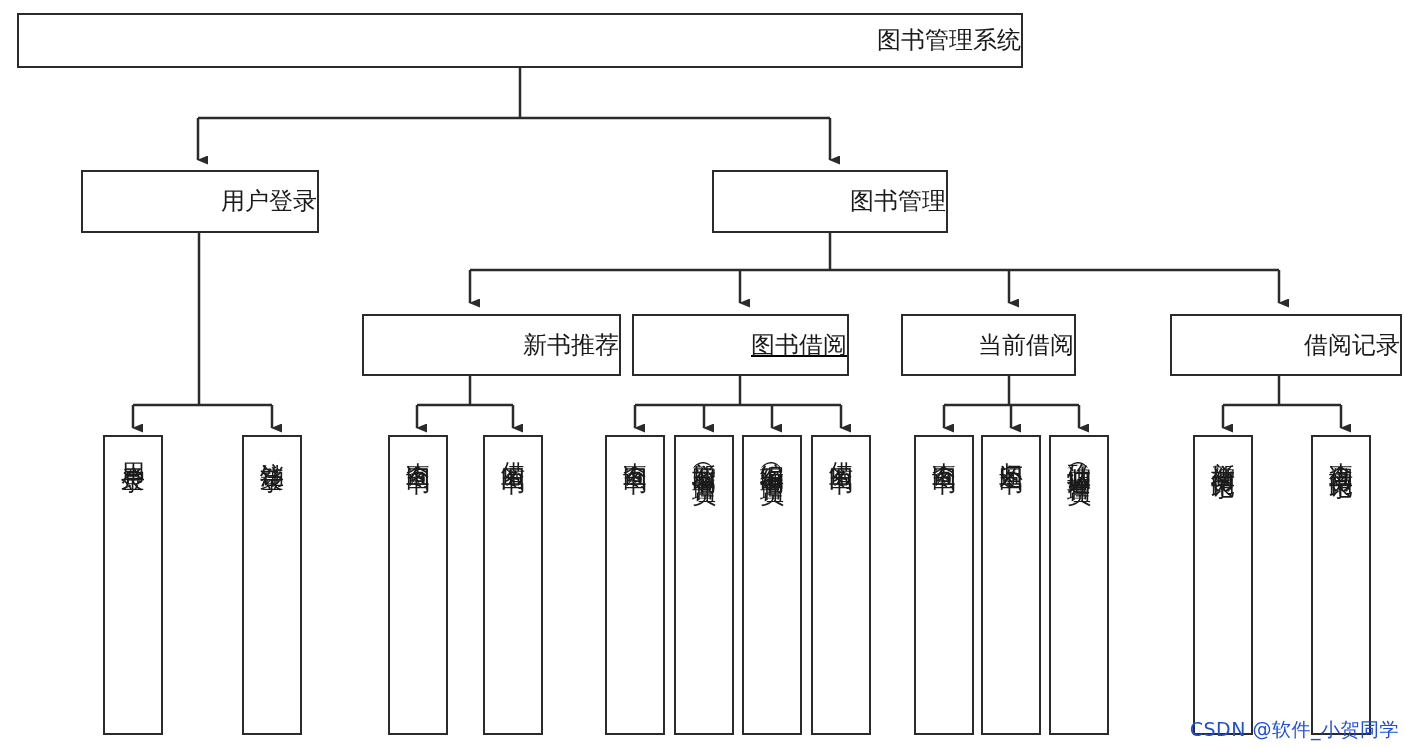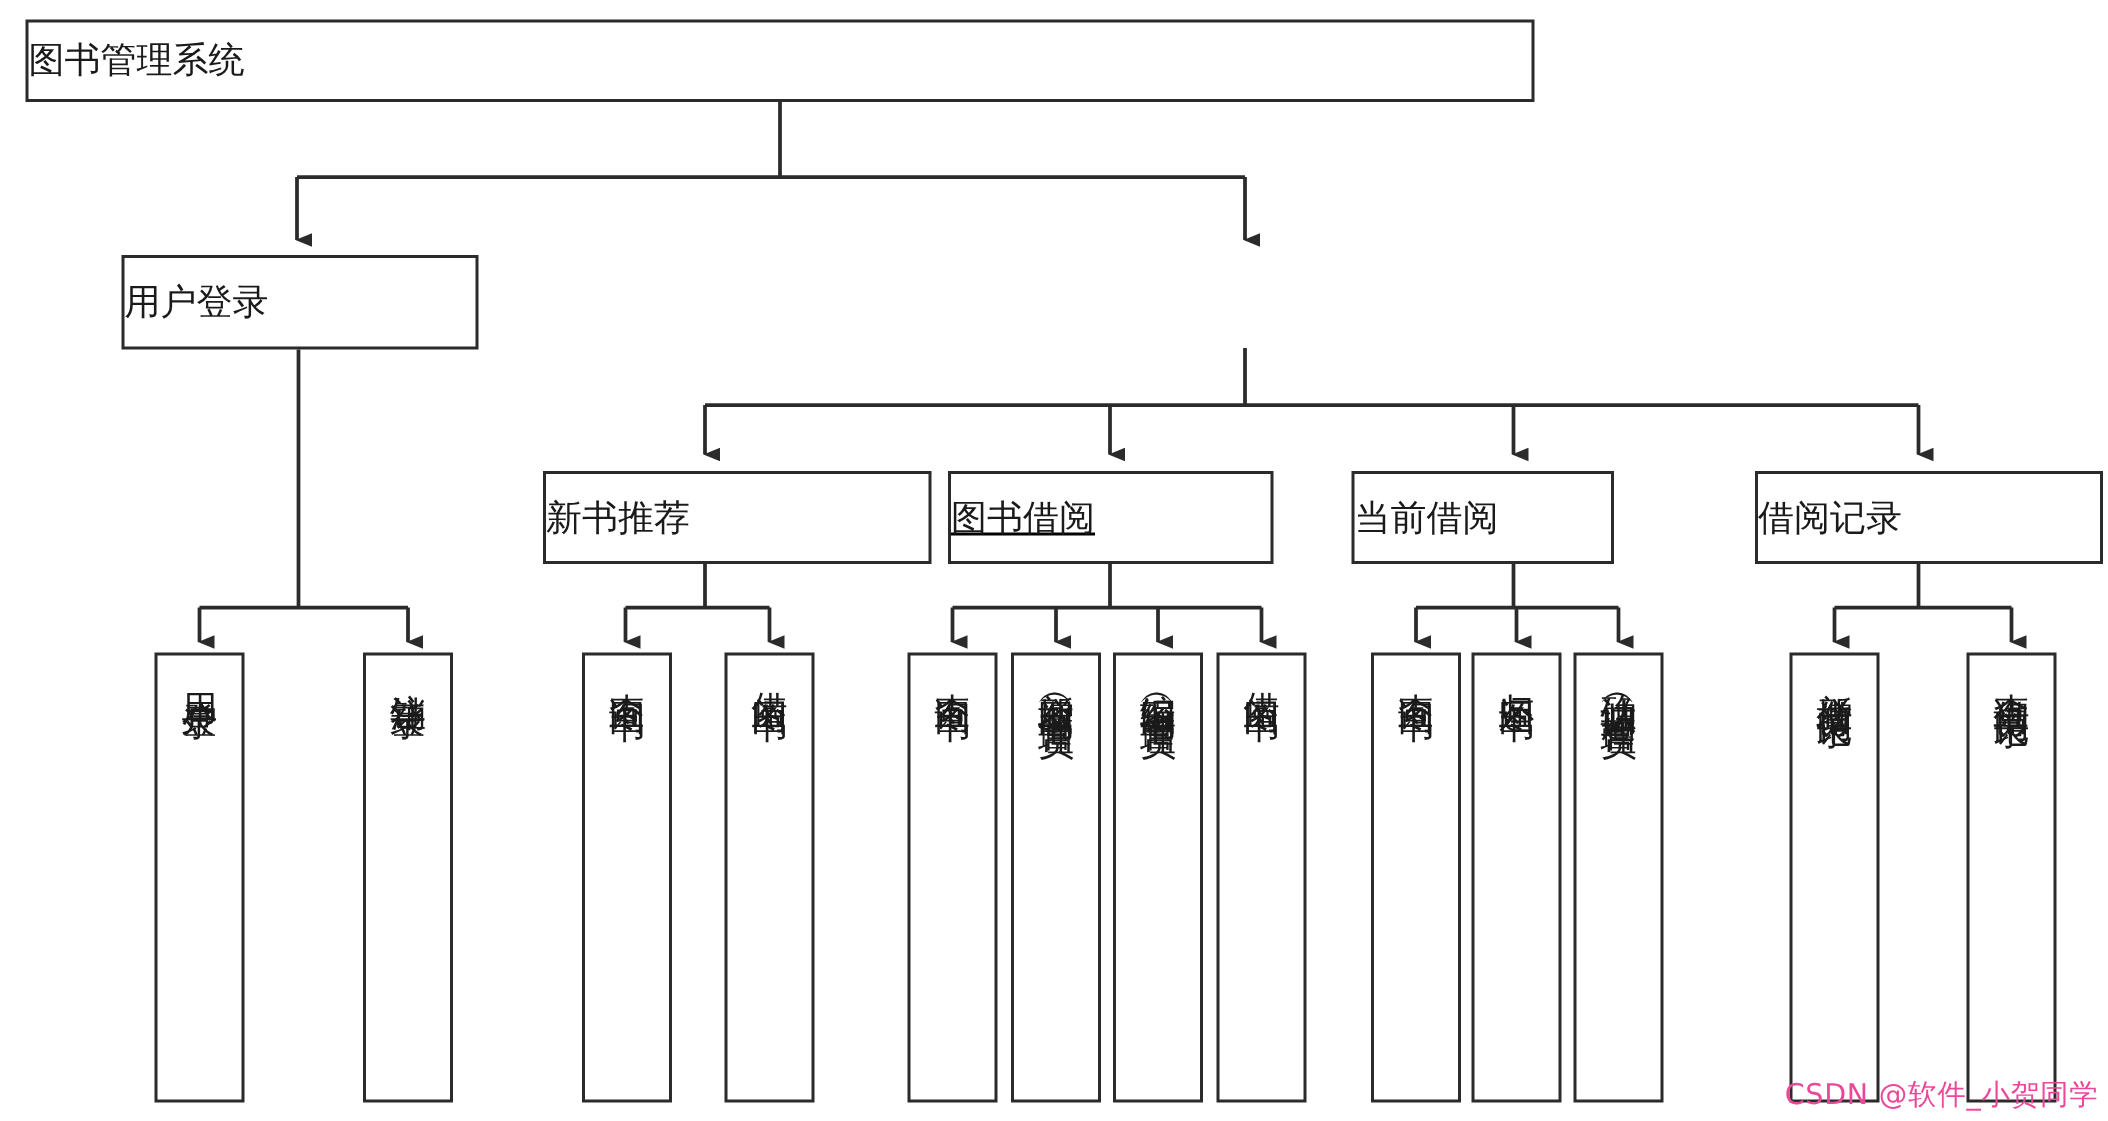--- a/index.html
+++ b/index.html
@@ -25,21 +25,21 @@
     width: 1405px;
     height: 747px;
   }
   .node-box {
     position: absolute;
     box-sizing: border-box;
     border: 2.5px solid #2b2b2b;
     background: #ffffff;
     display: flex;
     align-items: center;
-    justify-content: flex-start;
+    justify-content: flex-end;
     overflow: hidden;
   }
   .node-label {
     color: #1a1a1a;
     line-height: 1.18;
     text-align: center;
     white-space: pre-line;
   }
   .horiz .node-label {
     font-size: 24px;
@@ -57,21 +57,21 @@
     text-orientation: upright;
     font-size: 24px;
     letter-spacing: 3px;
     line-height: 1;
   }
   .watermark {
     position: absolute;
     right: 6px;
     bottom: 4px;
     font-size: 19px;
-    color: #ec4899;
+    color: #1d4ed8;
     letter-spacing: 0.5px;
     white-space: nowrap;
     pointer-events: none;
   }
 </style>
 </head>
 <body>
 
 <div id="diagram-root">
 
@@ -125,20 +125,23 @@
     </g>
   </svg>
 
   <div class="node-box root horiz" style="left:17px; top:13px; width:1006px; height:55px;">
     <span class="node-label">图书管理系统</span>
   </div>
 
   <div class="node-box horiz" style="left:81px; top:170px; width:238px; height:63px;">
     <span class="node-label">用户登录</span>
   </div>
+  <div class="node-box horiz" style="left:712px; top:170px; width:236px; height:63px;">
+    <span class="node-label">图书管理</span>
+  </div>
 
   <div class="node-box horiz" style="left:362px; top:314px; width:259px; height:62px;">
     <span class="node-label">新书推荐</span>
   </div>
   <div class="node-box horiz" style="left:632px; top:314px; width:217px; height:62px;text-decoration:underline;">
     <span class="node-label">图书借阅</span>
   </div>
   <div class="node-box horiz" style="left:901px; top:314px; width:175px; height:62px;">
     <span class="node-label">当前借阅</span>
   </div>

